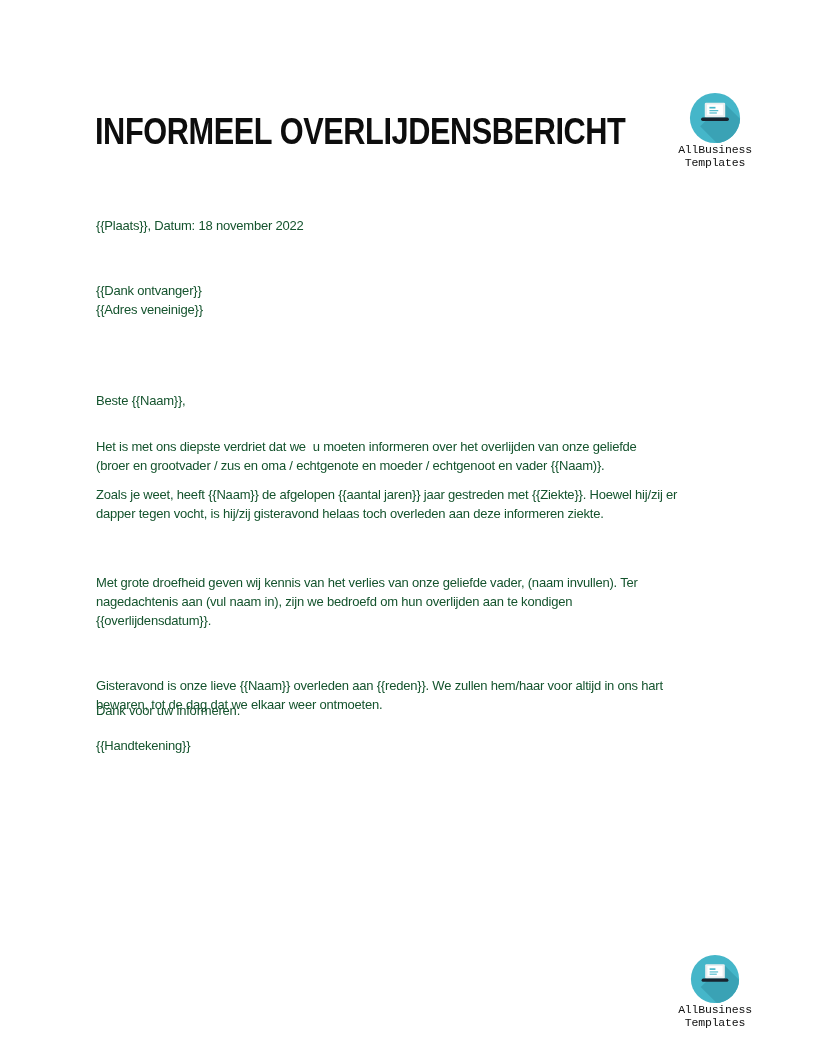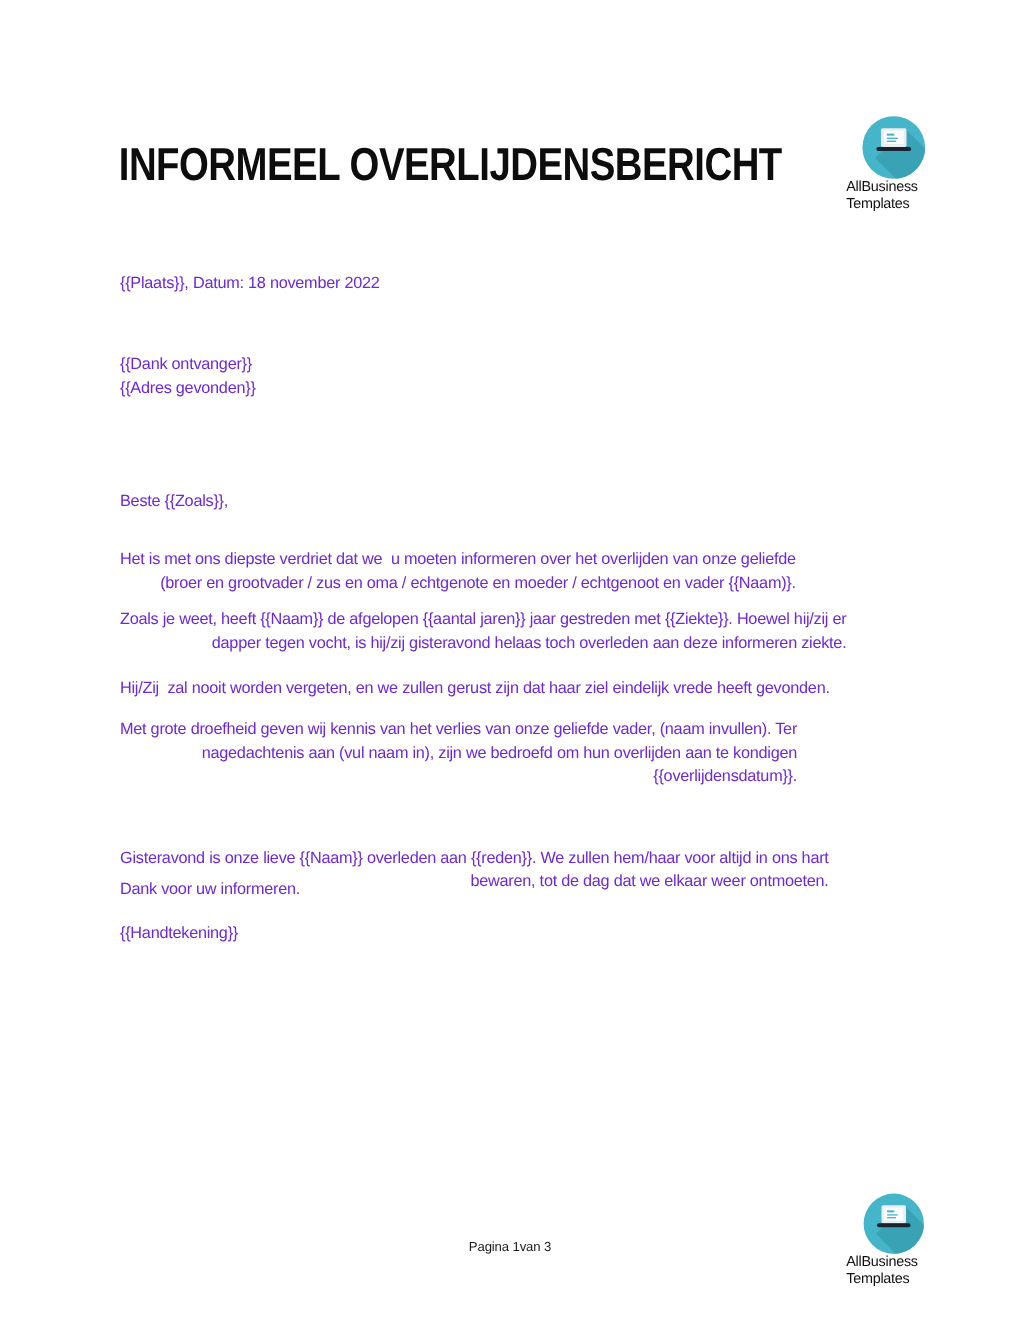--- a/index.html
+++ b/index.html
@@ -14,24 +14,24 @@
   .doc-title{
     position:absolute;left:95px;top:112px;
     font-size:37px;font-weight:700;color:#0d0d0d;
     letter-spacing:-0.5px;white-space:nowrap;
     transform:scaleX(0.83);transform-origin:left top;
     line-height:40px;
   }
   .t{
     position:absolute;left:96px;
     font-size:13px;line-height:19px;letter-spacing:-0.2px;
-    color:#6d28d9;white-space:pre;text-align:right;
+    color:#14532d;white-space:pre;
   }
   .logo{
-    position:absolute;width:76px;text-align:left;
+    position:absolute;width:76px;text-align:center;font-family:Liberation Mono, monospace;
   }
   .logo svg{display:block;margin:0 auto;}
   .logo-text{
     font-size:11.5px;line-height:12.5px;color:#101010;letter-spacing:-0.2px;
   }
   .logo-header{left:677px;top:92px;}
   .logo-footer{left:677px;top:954px;}
   .footer-page{
     position:absolute;left:0;top:992px;width:816px;
     text-align:center;font-size:10.5px;color:#1c1c1c;letter-spacing:-0.1px;
@@ -61,37 +61,35 @@
       <rect x="22" y="19.5" width="9.5" height="1.2" fill="#45b6c9"></rect>
       <rect x="22" y="22" width="8" height="1.2" fill="#45b6c9"></rect>
       <rect x="13" y="27.5" width="30" height="3.6" rx="1.8" fill="#18242f"></rect>
     </svg>
     <div class="logo-text">AllBusiness</div>
     <div class="logo-text">Templates</div>
   </div>
 
   <div class="t" style="top:216px">{{Plaats}}, Datum: 18 november 2022</div>
   <div class="t" style="top:281px">{{Dank ontvanger}}</div>
-  <div class="t" style="top:300px">{{Adres gevonden}}</div>
-  <div class="t" style="top:391px">Beste {{Zoals}},</div>
+  <div class="t" style="top:300px">{{Adres veneinige}}</div>
+  <div class="t" style="top:391px">Beste {{Naam}},</div>
 
   <div class="t" style="top:437px">Het is met ons diepste verdriet dat we  u moeten informeren over het overlijden van onze geliefde
 (broer en grootvader / zus en oma / echtgenote en moeder / echtgenoot en vader {{Naam)}.</div>
   <div class="t" style="top:485px">Zoals je weet, heeft {{Naam}} de afgelopen {{aantal jaren}} jaar gestreden met {{Ziekte}}. Hoewel hij/zij er
 dapper tegen vocht, is hij/zij gisteravond helaas toch overleden aan deze informeren ziekte.</div>
-  <div class="t" style="top:540px">Hij/Zij  zal nooit worden vergeten, en we zullen gerust zijn dat haar ziel eindelijk vrede heeft gevonden.</div>
   <div class="t" style="top:573px">Met grote droefheid geven wij kennis van het verlies van onze geliefde vader, (naam invullen). Ter
 nagedachtenis aan (vul naam in), zijn we bedroefd om hun overlijden aan te kondigen
 {{overlijdensdatum}}.</div>
   <div class="t" style="top:676px">Gisteravond is onze lieve {{Naam}} overleden aan {{reden}}. We zullen hem/haar voor altijd in ons hart
 bewaren, tot de dag dat we elkaar weer ontmoeten.</div>
   <div class="t" style="top:701px">Dank voor uw informeren.</div>
   <div class="t" style="top:736px">{{Handtekening}}</div>
 
-  <div class="footer-page">Pagina 1van 3</div>
 
   <div class="logo logo-footer">
     <svg width="50" height="50" viewBox="0 0 56 56">
       <defs>
           <clipPath id="clipF">
             <circle cx="28" cy="28" r="27"></circle>
           </clipPath>
         </defs>
       <circle cx="28" cy="28" r="27" fill="#45b6c9"></circle>
       <g clip-path="url(#clipF)">

